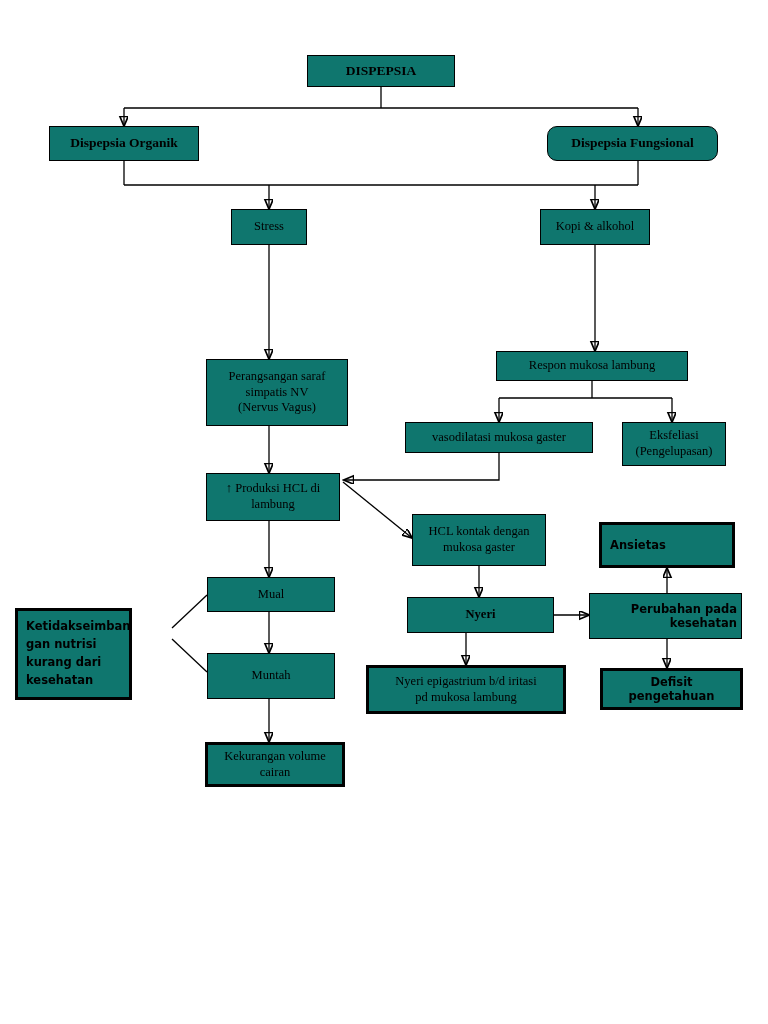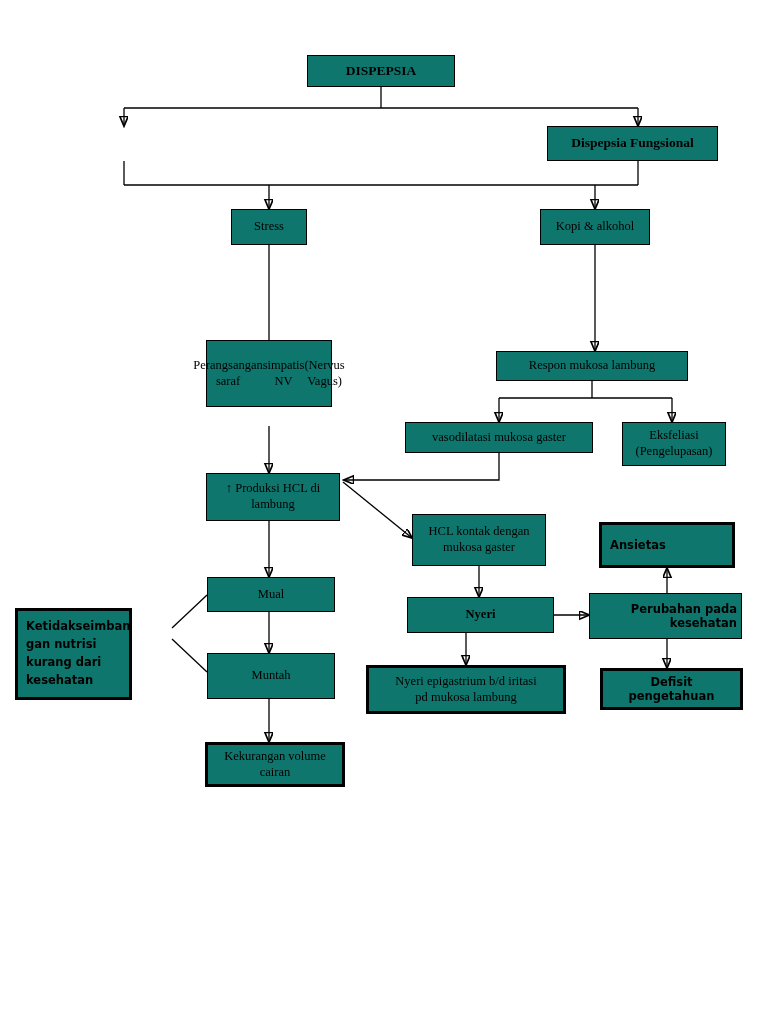--- a/index.html
+++ b/index.html
@@ -120,34 +120,37 @@
 
     <path d="M667,593 L667,568" marker-end="url(#ah)"></path>
 
     <path d="M667,639 L667,668" marker-end="url(#ah)"></path>
   </svg>
 
   <div class="node head" style="left:307px; top:55px; width:148px; height:32px;">
     <span>DISPEPSIA</span>
   </div>
 
-
-  <div class="node head" style="left:547px; top:126px; width:171px; height:35px;">
+  <div class="node head" style="left:49px; top:126px; width:150px; height:35px;">
+    <span>Dispepsia Organik</span>
+  </div>
+
+  <div class="node head" style="left:547px; top:126px; width:171px; height:35px;border-radius:10px;">
     <span>Dispepsia Fungsional</span>
   </div>
 
   <div class="node" style="left:231px; top:209px; width:76px; height:36px;">
     <span>Stress</span>
   </div>
 
   <div class="node" style="left:540px; top:209px; width:110px; height:36px;justify-content:center;">
     <span>Kopi &amp; alkohol</span>
   </div>
 
-  <div class="node" style="left:206px; top:340px; width:126px; height:67px; flex-direction:row;">
+  <div class="node" style="left:206px; top:359px; width:142px; height:67px; flex-direction:column;">
     <span>Perangsangan saraf</span>
     <span>simpatis NV</span>
     <span>(Nervus Vagus)</span>
   </div>
 
   <div class="node" style="left:496px; top:351px; width:192px; height:30px;">
     <span>Respon mukosa lambung</span>
   </div>
 
   <div class="node" style="left:405px; top:422px; width:188px; height:31px;">

